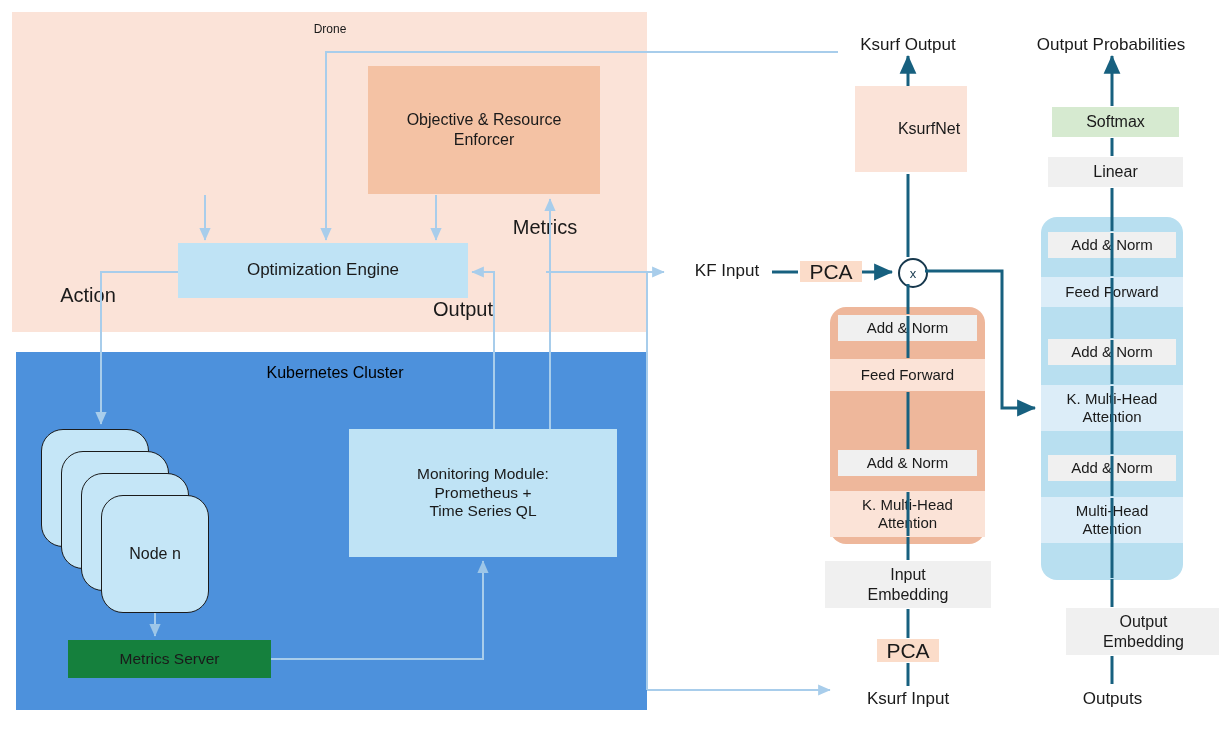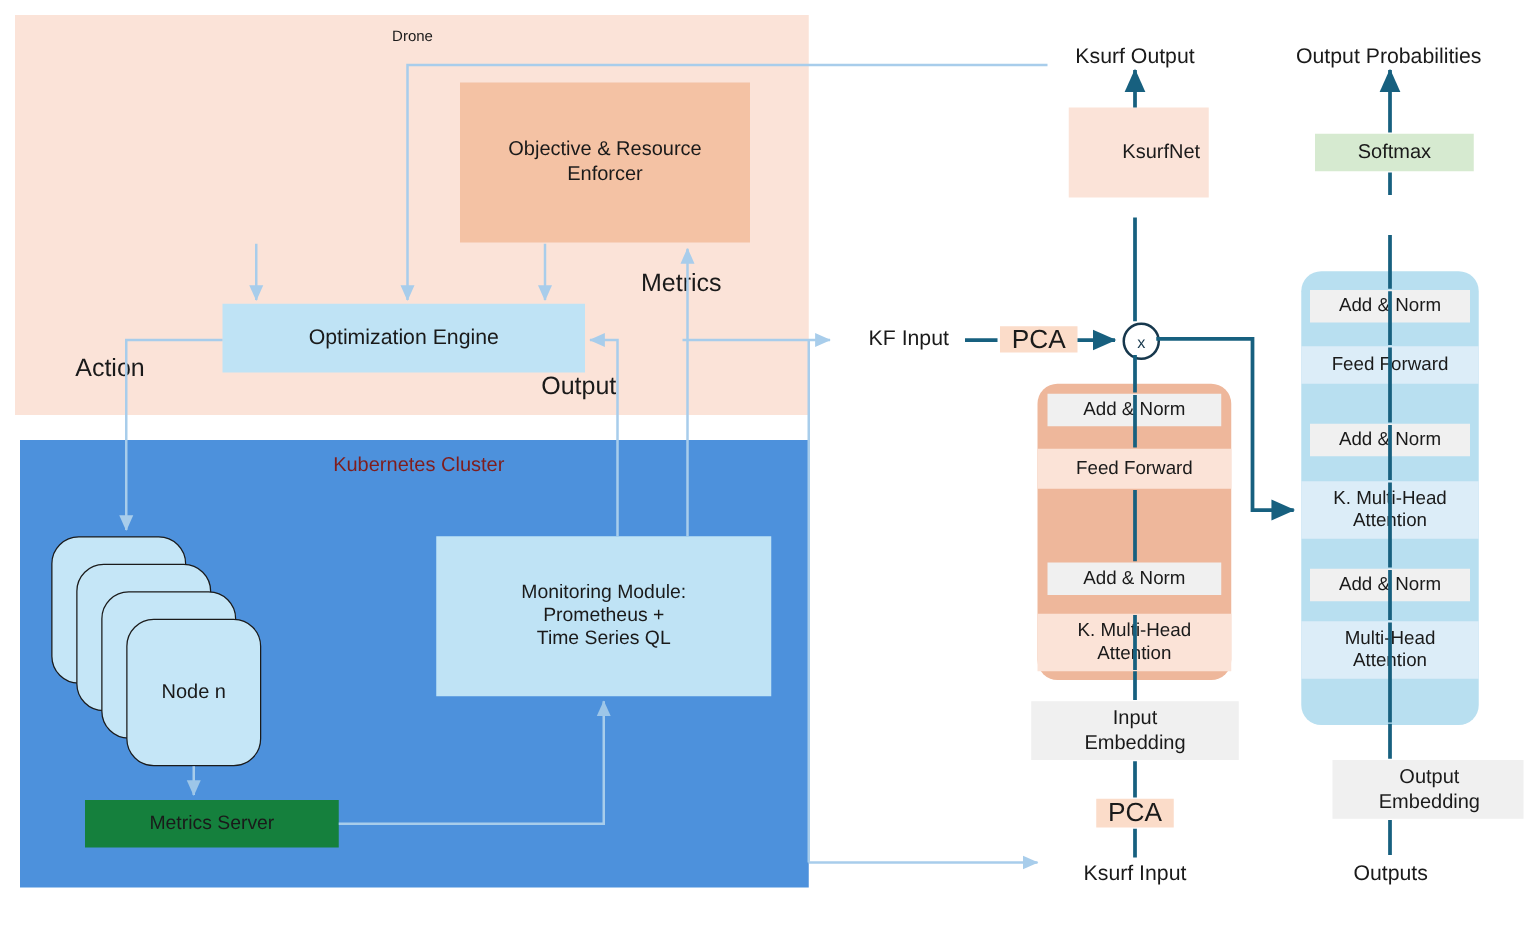--- a/index.html
+++ b/index.html
@@ -10,21 +10,21 @@
   svg.wires{position:absolute;left:0;top:0;width:1219px;height:746px;overflow:visible;pointer-events:none;}
 
   
   .drone-panel{background:#fbe3d8;}
   .drone-title{font-size:12px;color:#1a1a1a;}
   .peach-mod{background:#f4c2a4;font-size:16px;}
   .opt-engine{background:#bfe3f5;font-size:17px;}
   .edge-lbl{font-size:20px;color:#1a1a1a;}
 
   .k8s-panel{background:#4d91dc;}
-  .k8s-title{font-size:16px;color:#7f1d1d;}
+  .k8s-title{font-size:16px;color:#000000;}
   .node-card{background:#c5e6f7;border:1.6px solid #1b1b1b;border-radius:22px;}
   .node-card.front{font-size:16px;}
   .monitor-mod{background:#bfe3f5;font-size:15.5px;}
   .metrics-srv{background:#15803d;font-size:15.5px;}
 
   
   .io-lbl{font-size:17px;color:#1a1a1a;}
   .pca{background:#fbdcc9;font-size:21px;}
   .ksurfnet{background:#fbe3d8;font-size:16px;}
 
@@ -67,21 +67,21 @@
   <div class="box node-card front" style="left:101px;top:495px;width:108px;height:118px;">Node n</div>
 
   <div class="box monitor-mod" style="left: 349px; top: 429px; width: 268px; height: 128px; white-space: pre-line;">Monitoring Module:
 Prometheus +
 Time Series QL</div>
 
   <div class="box metrics-srv" style="left:68px;top:640px;width:203px;height:38px;">Metrics Server</div>
 
   <div class="lbl io-lbl" style="left:838px;top:33px;width:140px;height:24px;">Ksurf Output</div>
 
-  <div class="box ksurfnet" style="left:855px;top:86px;width:112px;height:72px;padding-left:36px;">KsurfNet</div>
+  <div class="box ksurfnet" style="left:855px;top:86px;width:112px;height:86px;padding-left:36px;">KsurfNet</div>
 
   <div class="lbl io-lbl" style="left:672px;top:259px;width:110px;height:24px;">KF Input</div>
 
   <div class="box pca" style="left:800px;top:261px;width:62px;height:21px;">PCA</div>
 
   <div class="mulnode" style="left:898px;top:258px;">x</div>
 
   <div class="box enc-shell" style="left:830px;top:307px;width:155px;height:237px;"></div>
   <div class="box band-gray" style="left:838px;top:315px;width:139px;height:26px;">Add &amp; Norm</div>
   <div class="box band-peach" style="left:830px;top:359px;width:155px;height:32px;">Feed Forward</div>
@@ -92,20 +92,21 @@
   <div class="box embed" style="left: 825px; top: 561px; width: 166px; height: 47px; white-space: pre-line;">Input
 Embedding</div>
 
   <div class="box pca" style="left:877px;top:639px;width:62px;height:23px;">PCA</div>
 
   <div class="lbl io-lbl" style="left:838px;top:687px;width:140px;height:24px;">Ksurf Input</div>
 
   <div class="lbl io-lbl" style="left:1003px;top:33px;width:216px;height:24px;">Output Probabilities</div>
 
   <div class="box softmax" style="left:1052px;top:107px;width:127px;height:30px;">Softmax</div>
+  <div class="box linear" style="left:1048px;top:157px;width:135px;height:30px;">Linear</div>
 
   <div class="box dec-shell" style="left:1041px;top:217px;width:142px;height:363px;"></div>
   <div class="box band-gray" style="left:1048px;top:232px;width:128px;height:26px;">Add &amp; Norm</div>
   <div class="box band-blue" style="left:1041px;top:277px;width:142px;height:30px;">Feed Forward</div>
   <div class="box band-gray" style="left:1048px;top:339px;width:128px;height:26px;">Add &amp; Norm</div>
   <div class="box band-blue" style="left: 1041px; top: 385px; width: 142px; height: 46px; white-space: pre-line;">K. Multi-Head
 Attention</div>
   <div class="box band-gray" style="left:1048px;top:455px;width:128px;height:26px;">Add &amp; Norm</div>
   <div class="box band-blue" style="left: 1041px; top: 497px; width: 142px; height: 46px; white-space: pre-line;">Multi-Head
 Attention</div>

